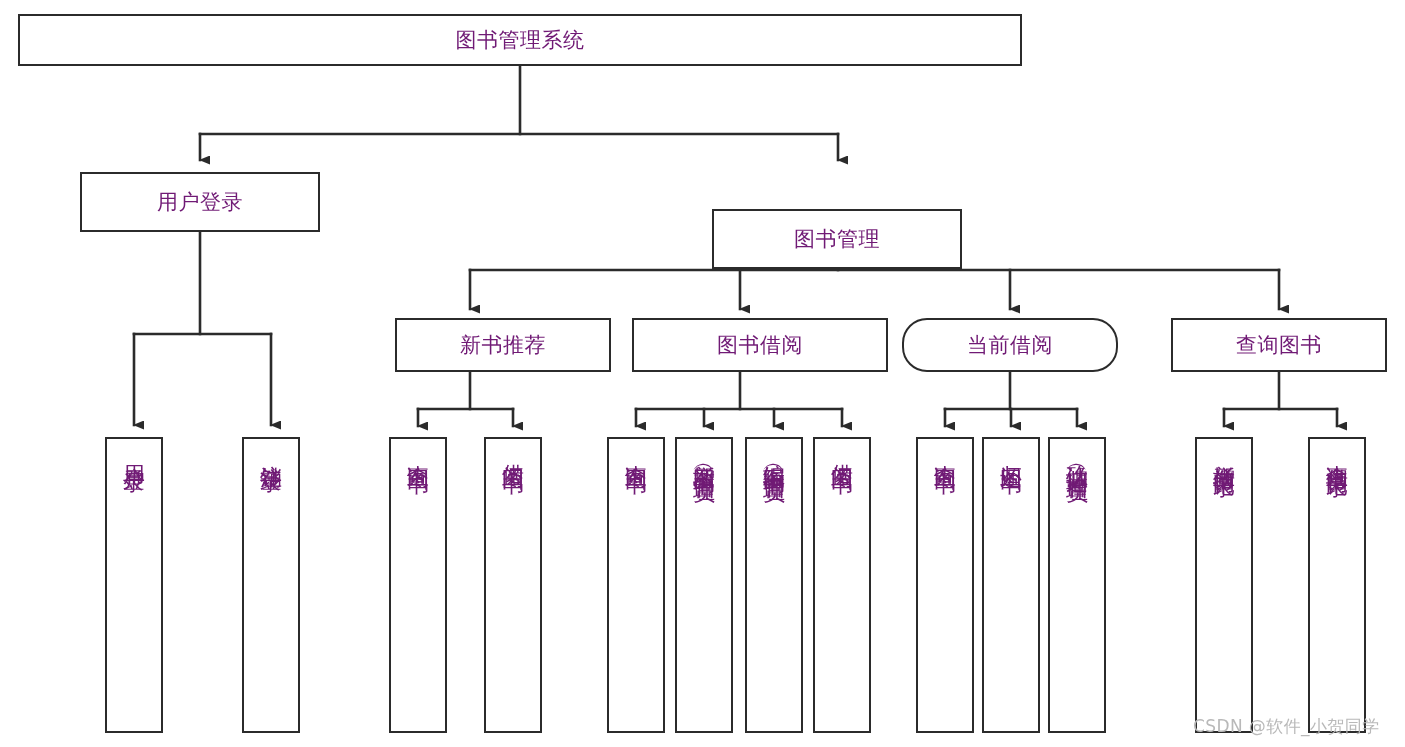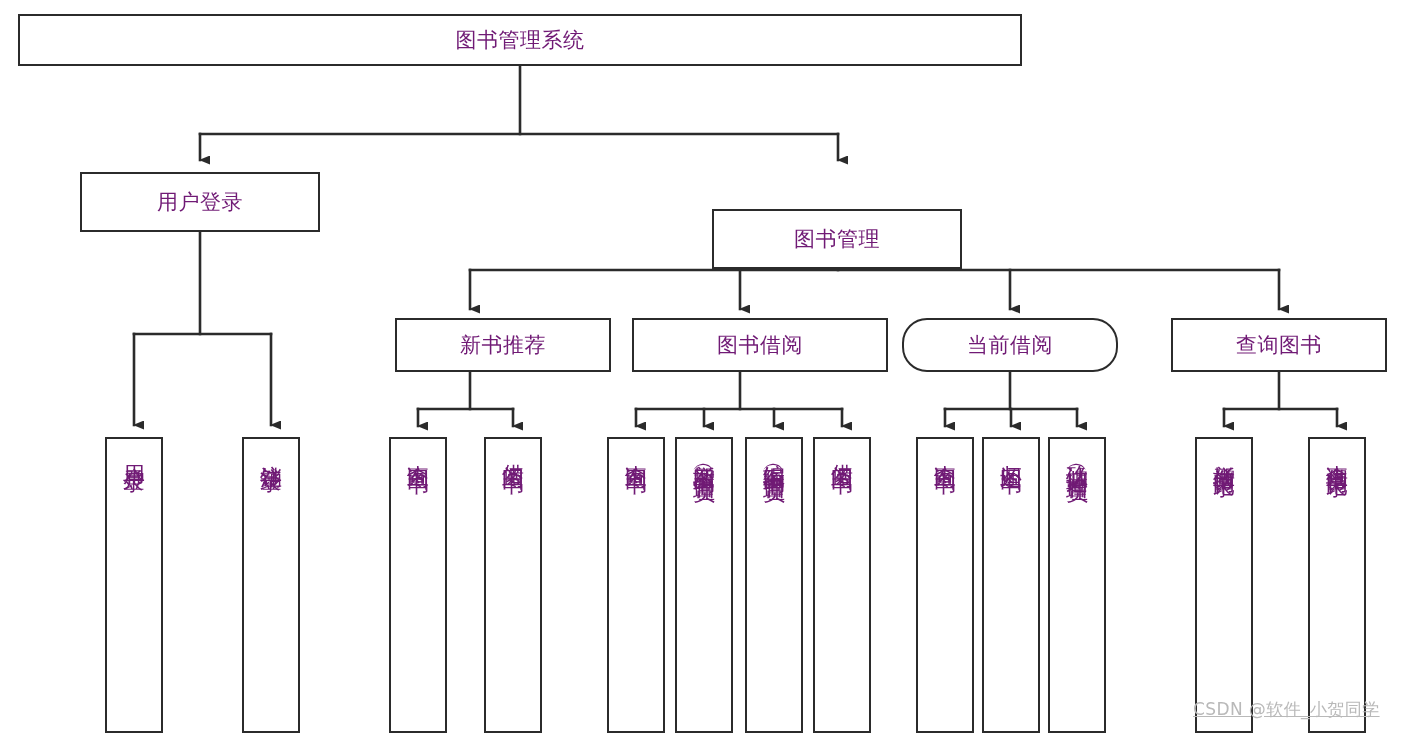--- a/index.html
+++ b/index.html
@@ -202,15 +202,15 @@
   </div>
 
   <div class="node-box vertical" style="left:1195px; top:437px; width:58px; height:296px;">
     <span class="node-label">新增借阅记录</span>
   </div>
 
   <div class="node-box vertical" style="left:1308px; top:437px; width:58px; height:296px;">
     <span class="node-label">查询借阅记录</span>
   </div>
 
-  <div class="watermark" style="left:1193px; top:698px;text-decoration:underline;">CSDN @软件_小贺同学</div>
+  <div class="watermark" style="left:1193px; top:715px;">CSDN @软件_小贺同学</div>
 
 </div>
 
 </body></html>

